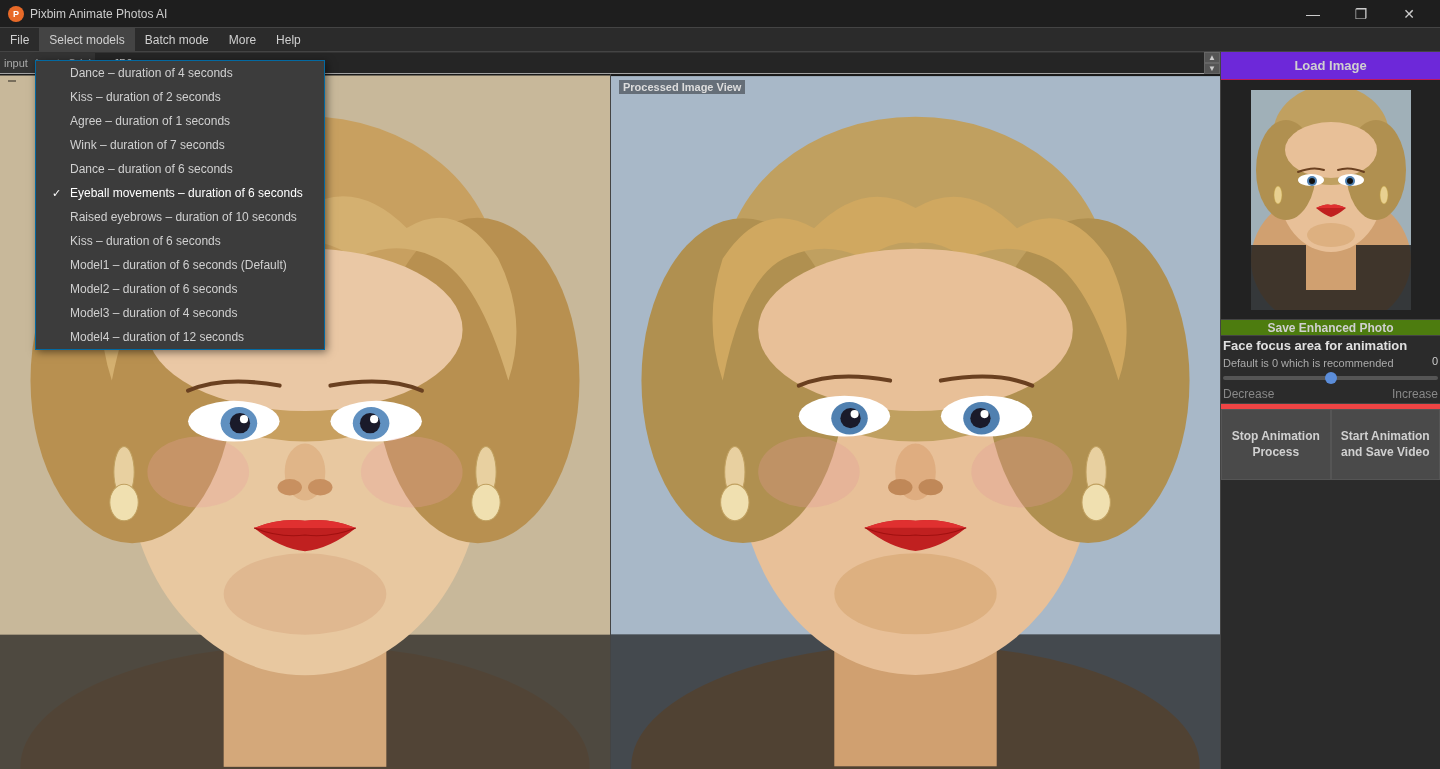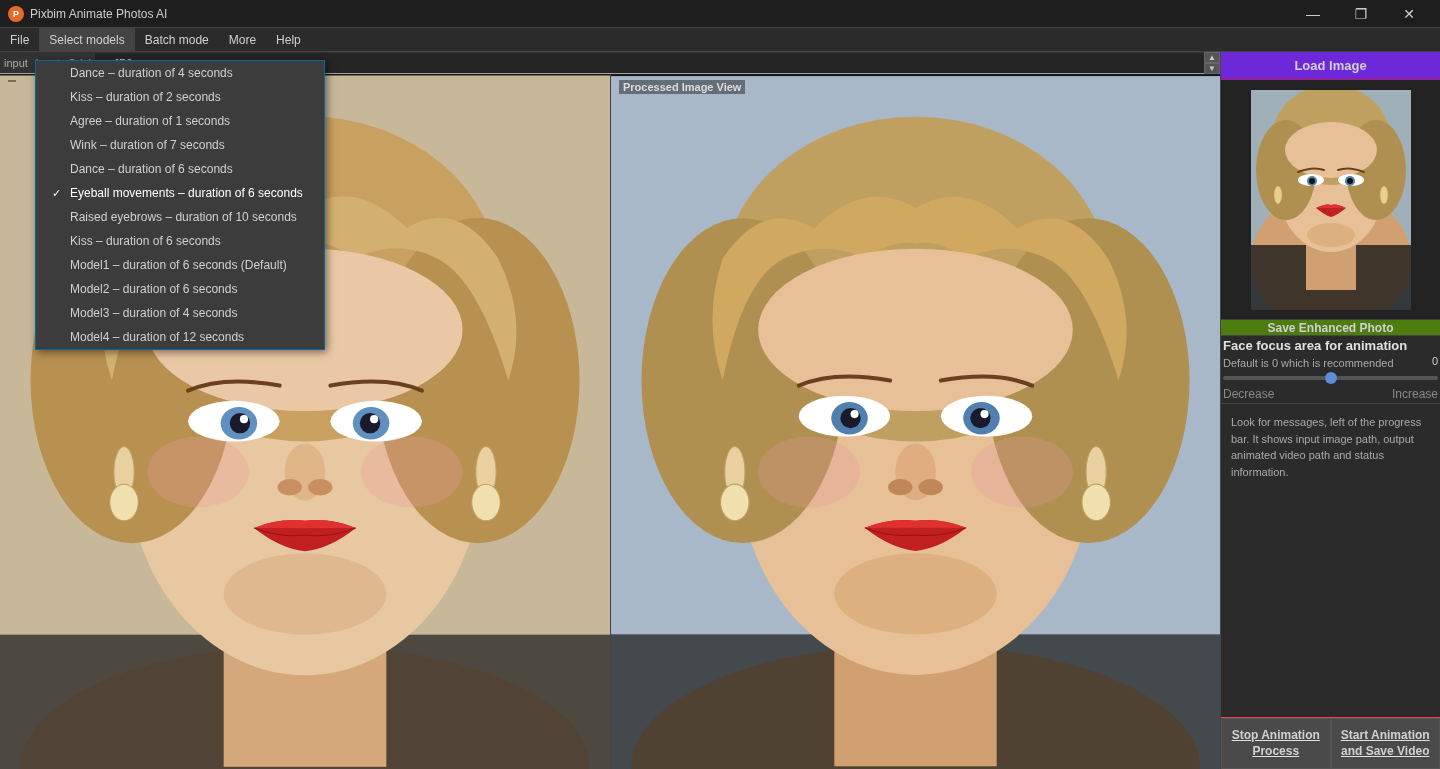--- a/index.html
+++ b/index.html
@@ -304,24 +304,23 @@
     #message-area {
       flex: 1;
       padding: 10px;
       font-size: 11px;
       color: #aaa;
       line-height: 1.5;
     }
 
     
     #bottom-buttons {
-      height: 52px;
-      display: flex;
-      border-top: 1px solid #ef4444;
-      text-decoration: underline;
+      height: 76px;
+      display: flex;
+      border-top: 5px solid #ef4444;
     }
     .action-btn {
       flex: 1;
       background: #4a4a4a;
       border: 1px solid #555;
       color: #d0d0d0;
       font-size: 12px;
       font-weight: 600;
       cursor: pointer;
       text-align: center;
@@ -589,21 +588,20 @@
       <div id="slider-container">
         <span id="slider-value">0</span>
         <input id="face-slider" type="range" min="-10" max="10" value="0" style="">
       </div>
       <div class="slider-labels">
         <span>Decrease</span>
         <span>Increase</span>
       </div>
     </div>
 
-    <div id="message-area">Look for messages, left of the progress bar. It shows input image path, output animated video path and status information.</div>
 
     <div id="bottom-buttons">
       <button class="action-btn">Stop Animation Process</button>
       <button class="action-btn">Start Animation and Save Video</button>
     </div>
 
   </div>
 </div>
 
 </body></html>

